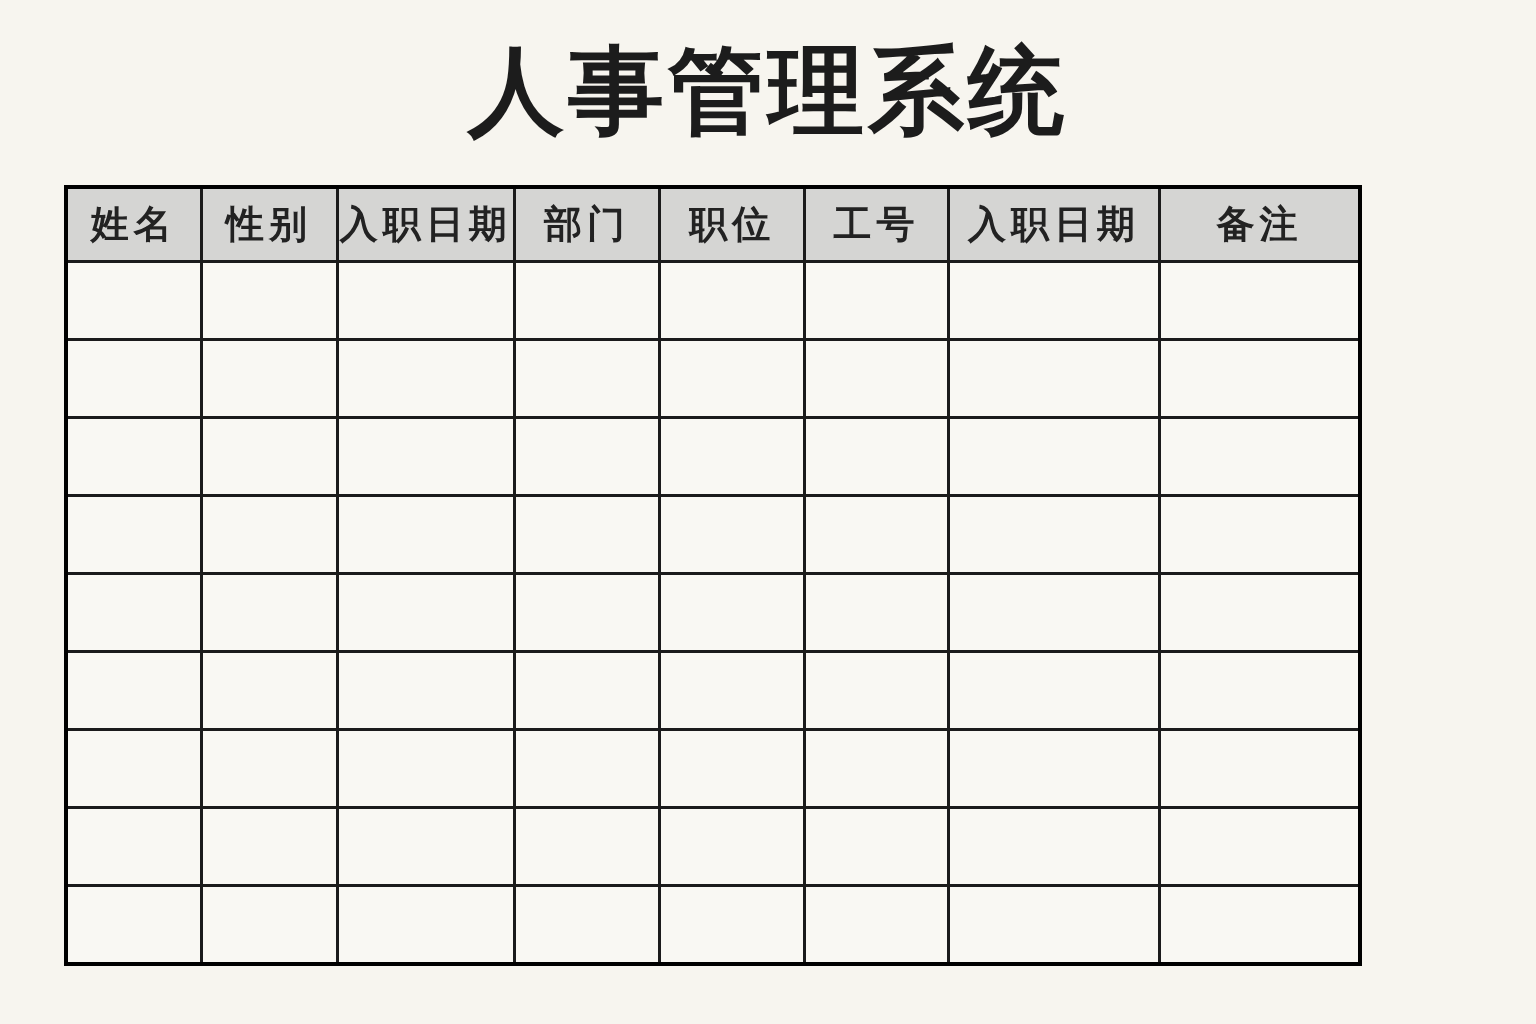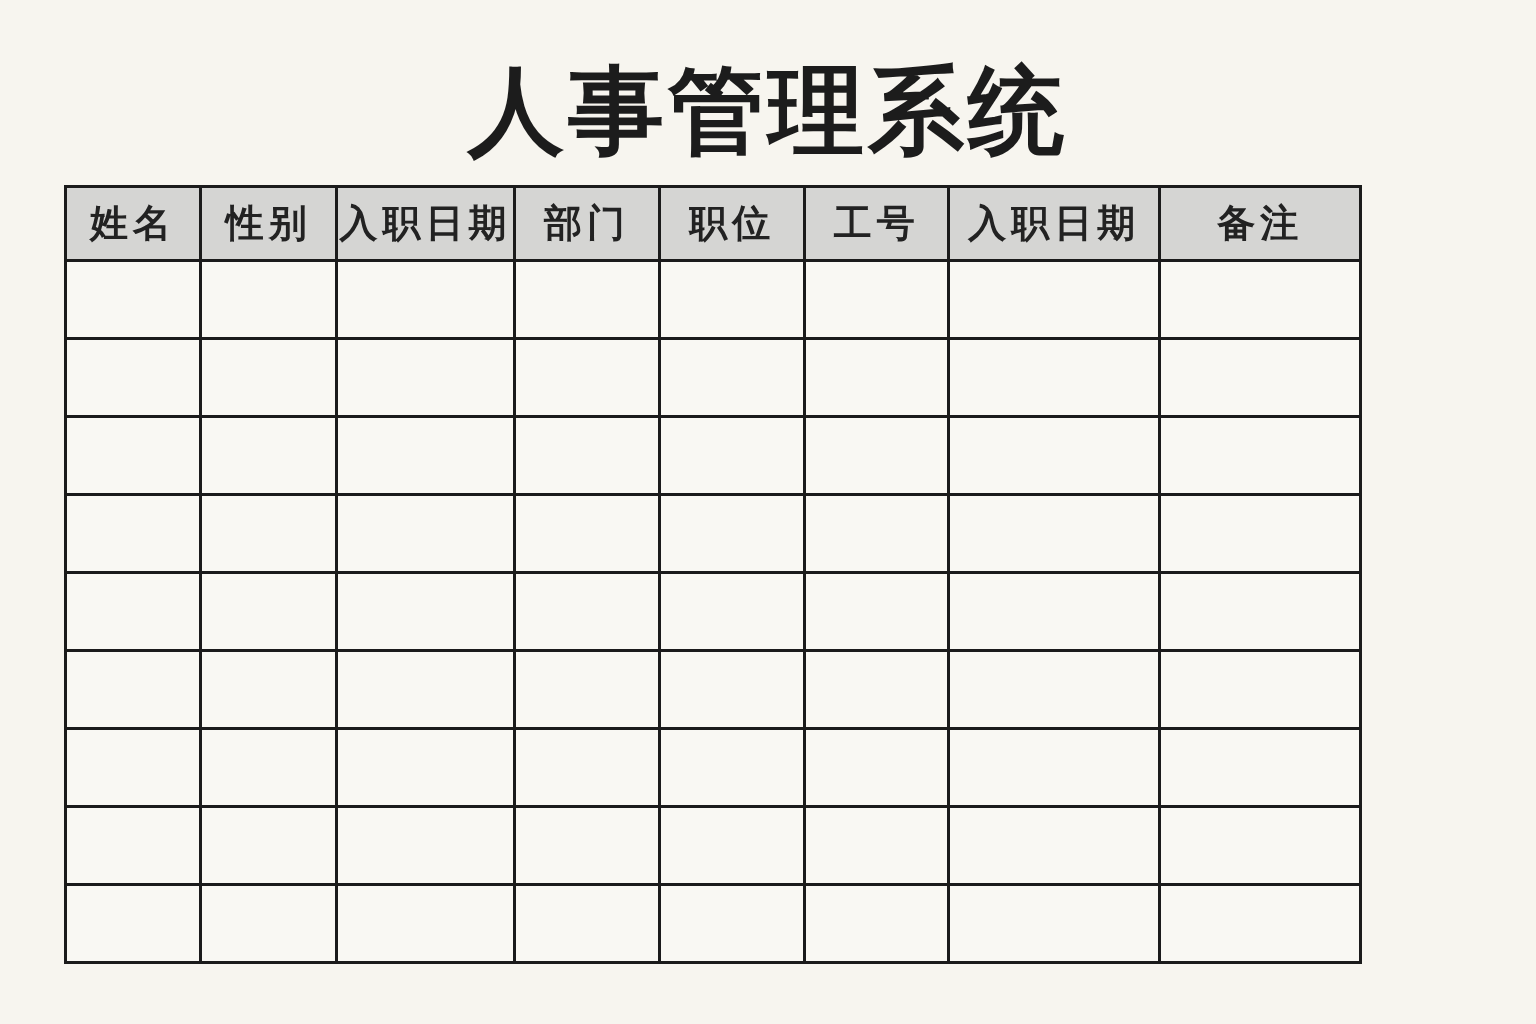--- a/index.html
+++ b/index.html
@@ -11,36 +11,36 @@
     background: #f7f5ef;
     font-family: "Liberation Sans", sans-serif;
   }
   .page {
     position: relative;
     width: 1536px;
     height: 1024px;
   }
   .title {
     margin: 0;
-    padding-top: 58px;
+    padding-top: 38px;
     text-align: center;
     font-size: 96px;
     line-height: 1.1;
     font-weight: 900;
     letter-spacing: 4px;
     color: #1c1c1c;
   }
   table.personnel {
     position: absolute;
     left: 64px;
     top: 185px;
     width: 1298px;
     border-collapse: collapse;
     table-layout: fixed;
-    border: 1px solid #000000;
+    border: 4px solid #000000;
   }
   table.personnel th,
   table.personnel td {
     border: 3px solid #1b1b1b;
   }
   table.personnel thead tr {
     height: 74px;
   }
   table.personnel th {
     background: #d5d5d3;

